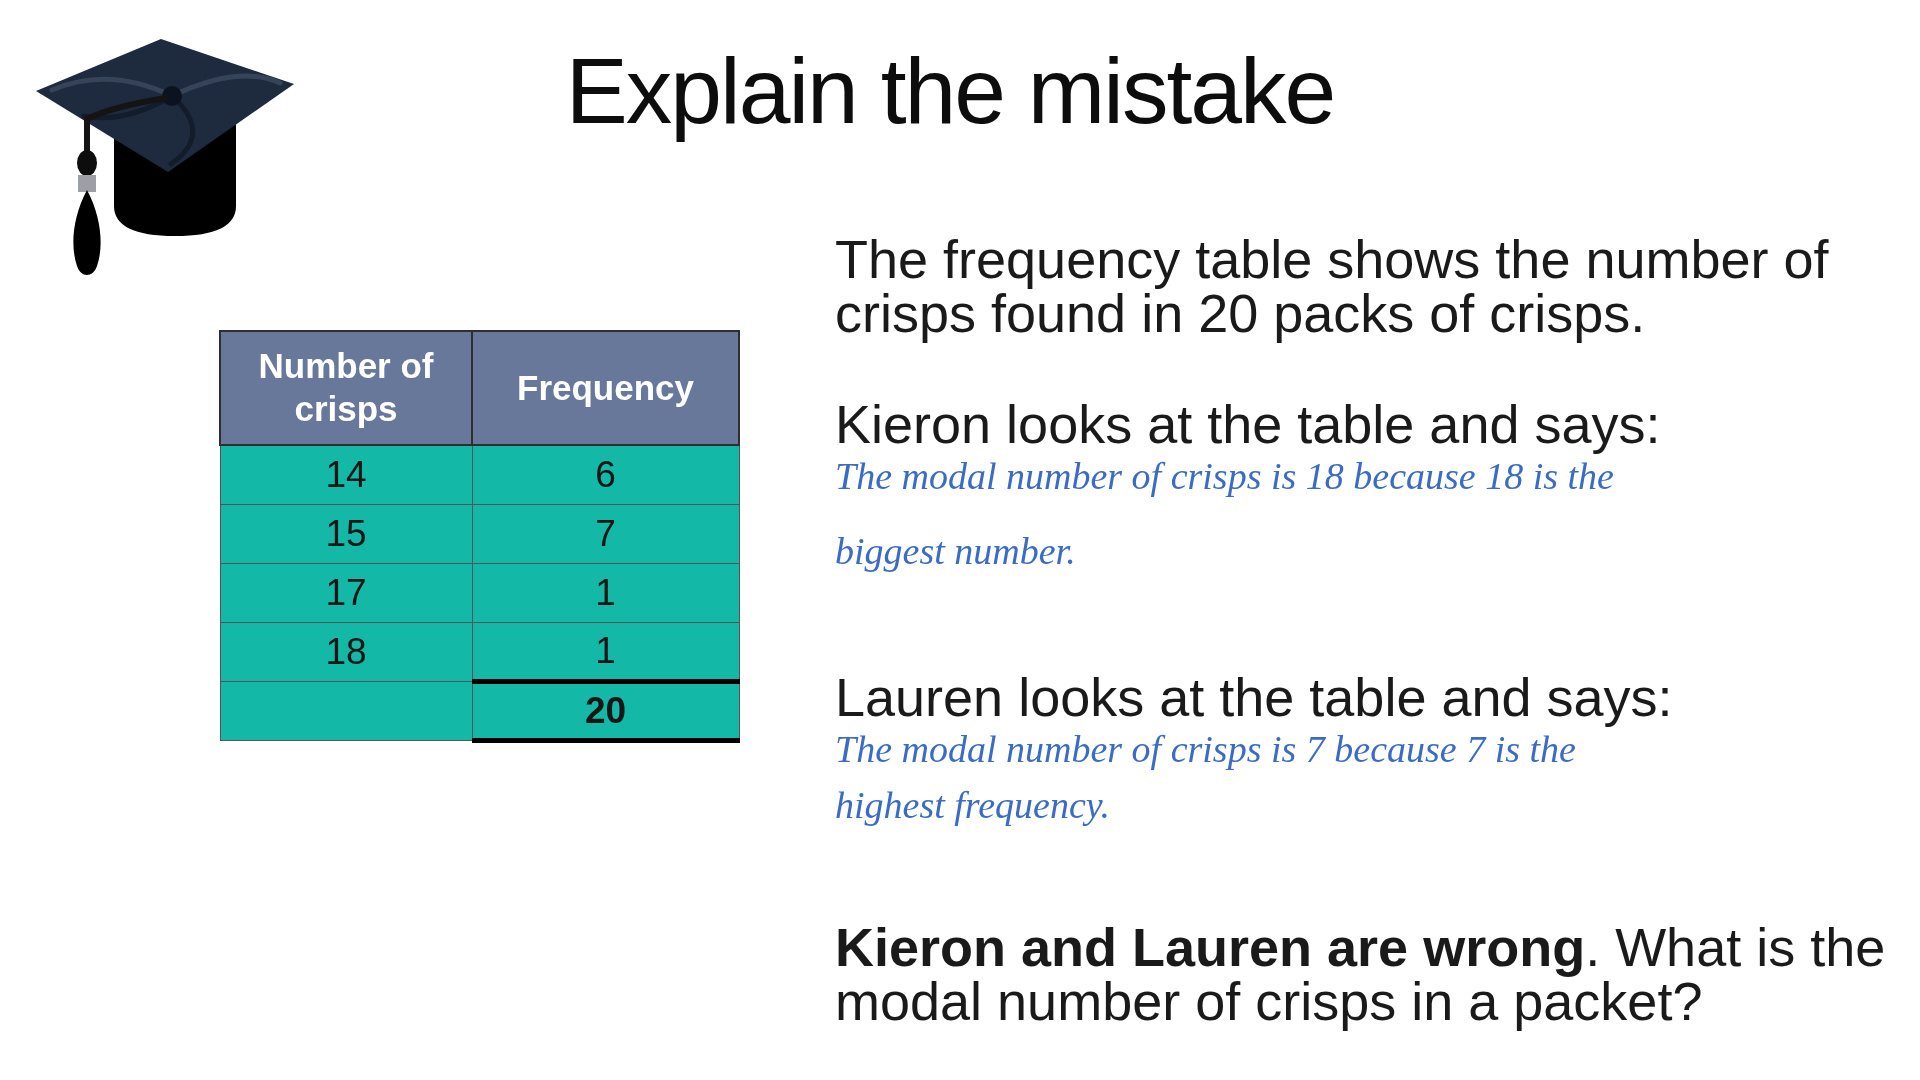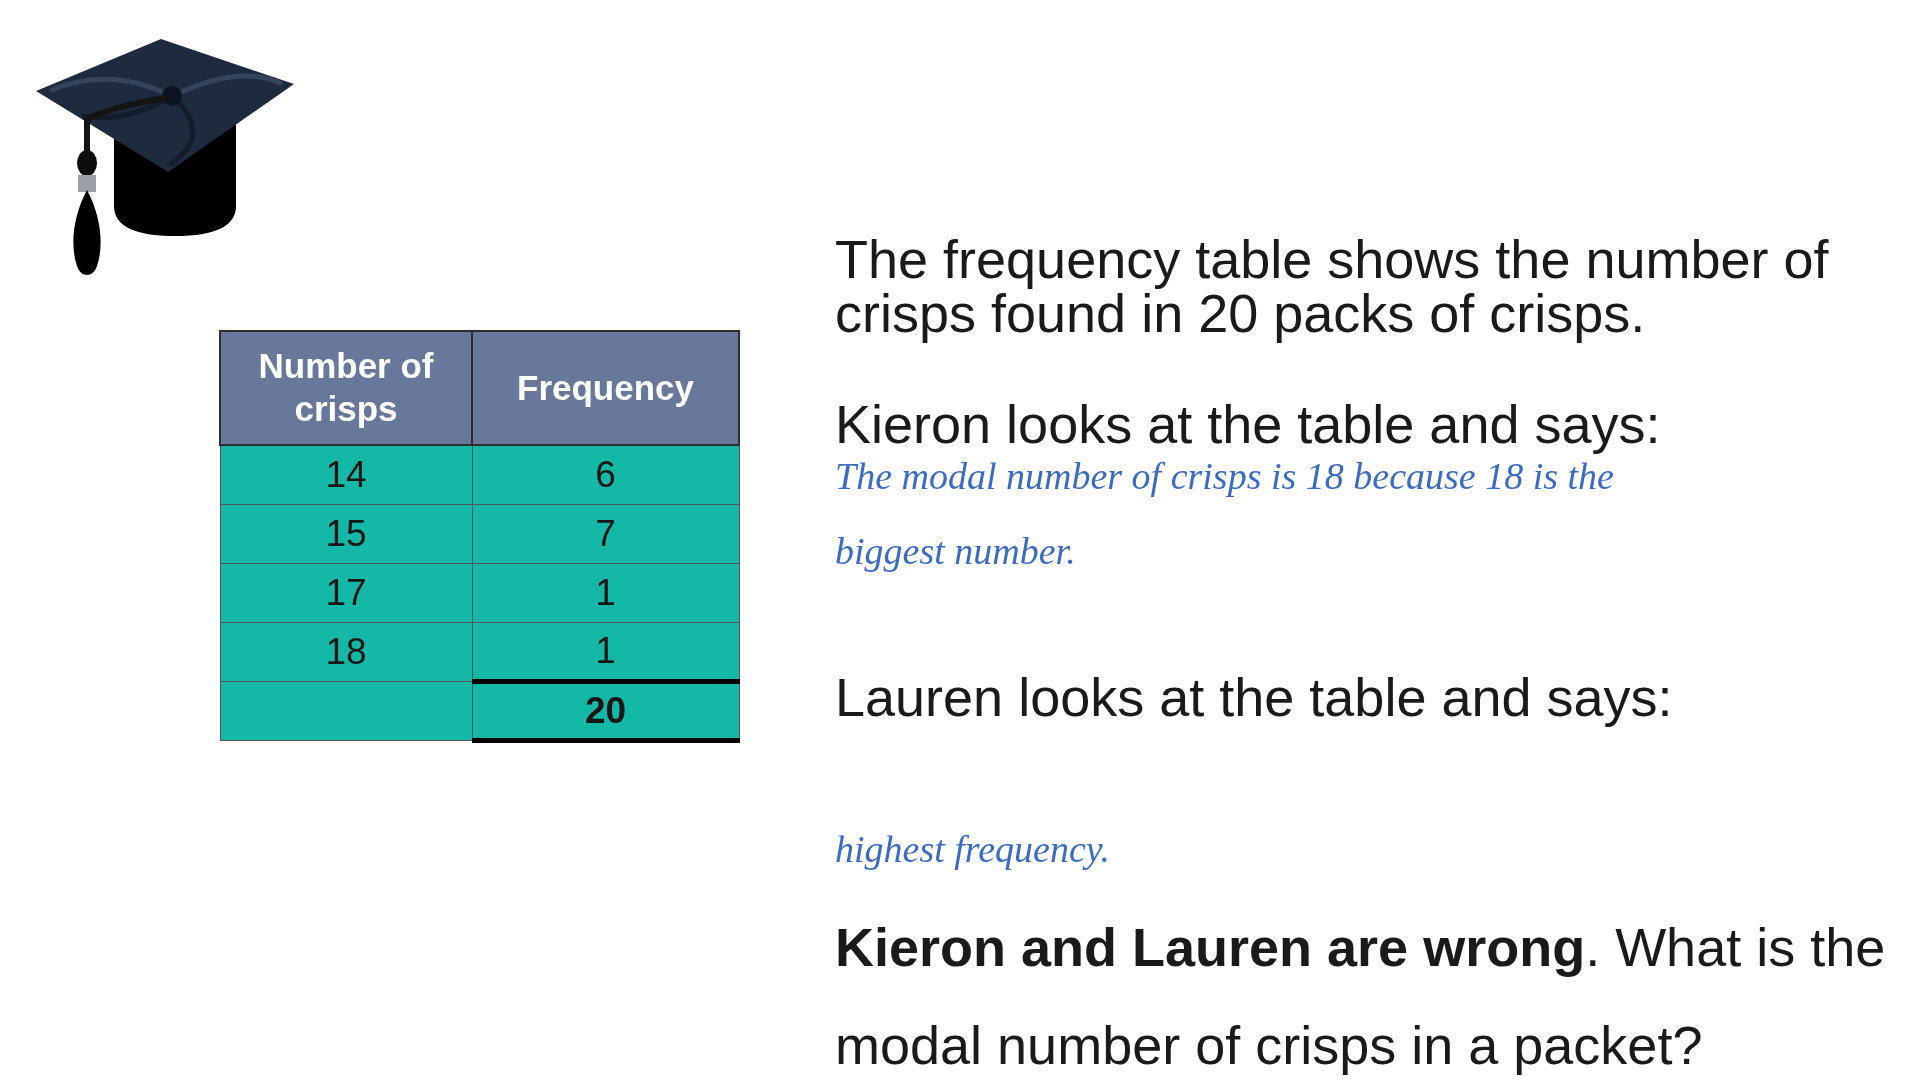--- a/index.html
+++ b/index.html
@@ -92,23 +92,23 @@
   }
   .bold-part { font-weight: bold; }
 
   .pos-intro-1  { top: 228px; }
   .pos-intro-2  { top: 282px; }
   .pos-kieron   { top: 393px; }
   .pos-kq1      { top: 455px; }
   .pos-kq2      { top: 530px; }
   .pos-lauren   { top: 666px; }
   .pos-lq1      { top: 728px; }
-  .pos-lq2      { top: 828px; font-style: italic; }
+  .pos-lq2      { top: 784px; font-style: italic; }
   .pos-q1       { top: 916px; }
-  .pos-q2       { top: 1014px; text-align: right; }
+  .pos-q2       { top: 970px; text-align: right; }
 </style>
 </head>
 <body>
 
 <div class="slide">
 
   <svg class="cap-icon" viewBox="0 0 330 285" aria-hidden="true">
 
     <path d="M100 118 L222 118 L222 202 Q222 232 161 232 Q100 232 100 202 Z" fill="#000000"></path>
 
@@ -123,20 +123,21 @@
 
     <path d="M152,94 Q100,102 73,115 L73,150" stroke="#141414" stroke-width="6" fill="none" stroke-linecap="round"></path>
 
     <ellipse cx="73" cy="159" rx="10" ry="13" fill="#0d0d0d"></ellipse>
 
     <rect x="64" y="171" width="18" height="17" fill="#9aa0a6"></rect>
 
     <path d="M73,186 C59,212 56,242 63,262 C67,274 79,274 83,262 C90,242 87,212 73,186 Z" fill="#000000"></path>
   </svg>
 
+  <div class="page-title">Explain the mistake</div>
 
   <table class="freq-table">
     <thead>
       <tr>
         <th class="col-crisps">Number of crisps</th>
         <th class="col-freq">Frequency</th>
       </tr>
     </thead>
     <tbody>
       <tr>
@@ -163,18 +164,19 @@
   </table>
 
   <div class="tline pos-intro-1">The frequency table shows the number of</div>
   <div class="tline pos-intro-2">crisps found in 20 packs of crisps.</div>
 
   <div class="tline pos-kieron">Kieron looks at the table and says:</div>
   <div class="tline hand pos-kq1">The modal number of crisps is 18 because 18 is the</div>
   <div class="tline hand pos-kq2">biggest number.</div>
 
   <div class="tline pos-lauren">Lauren looks at the table and says:</div>
+  <div class="tline hand pos-lq1">The modal number of crisps is 7 because 7 is the</div>
   <div class="tline hand pos-lq2">highest frequency.</div>
 
   <div class="tline pos-q1"><span class="bold-part">Kieron and Lauren are wrong</span><span>. What is the</span></div>
   <div class="tline pos-q2">modal number of crisps in a packet?</div>
 
 </div>
 
 </body></html>

